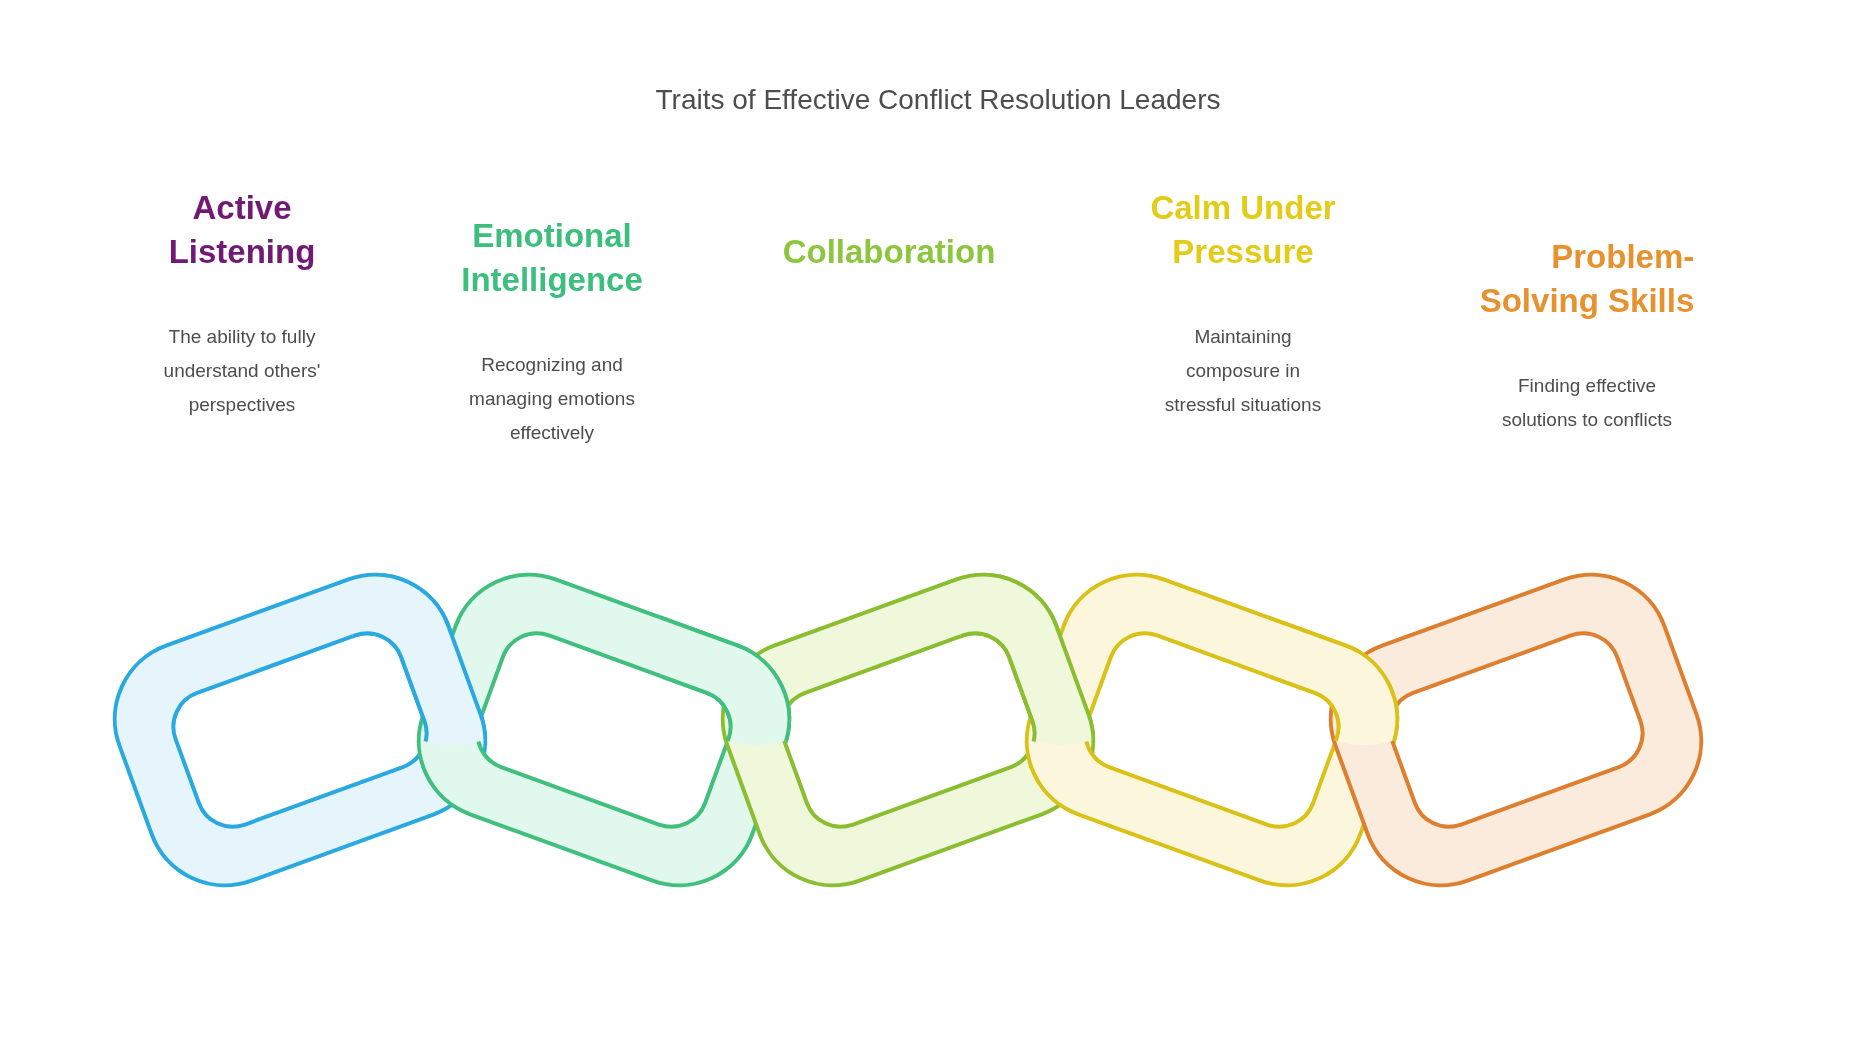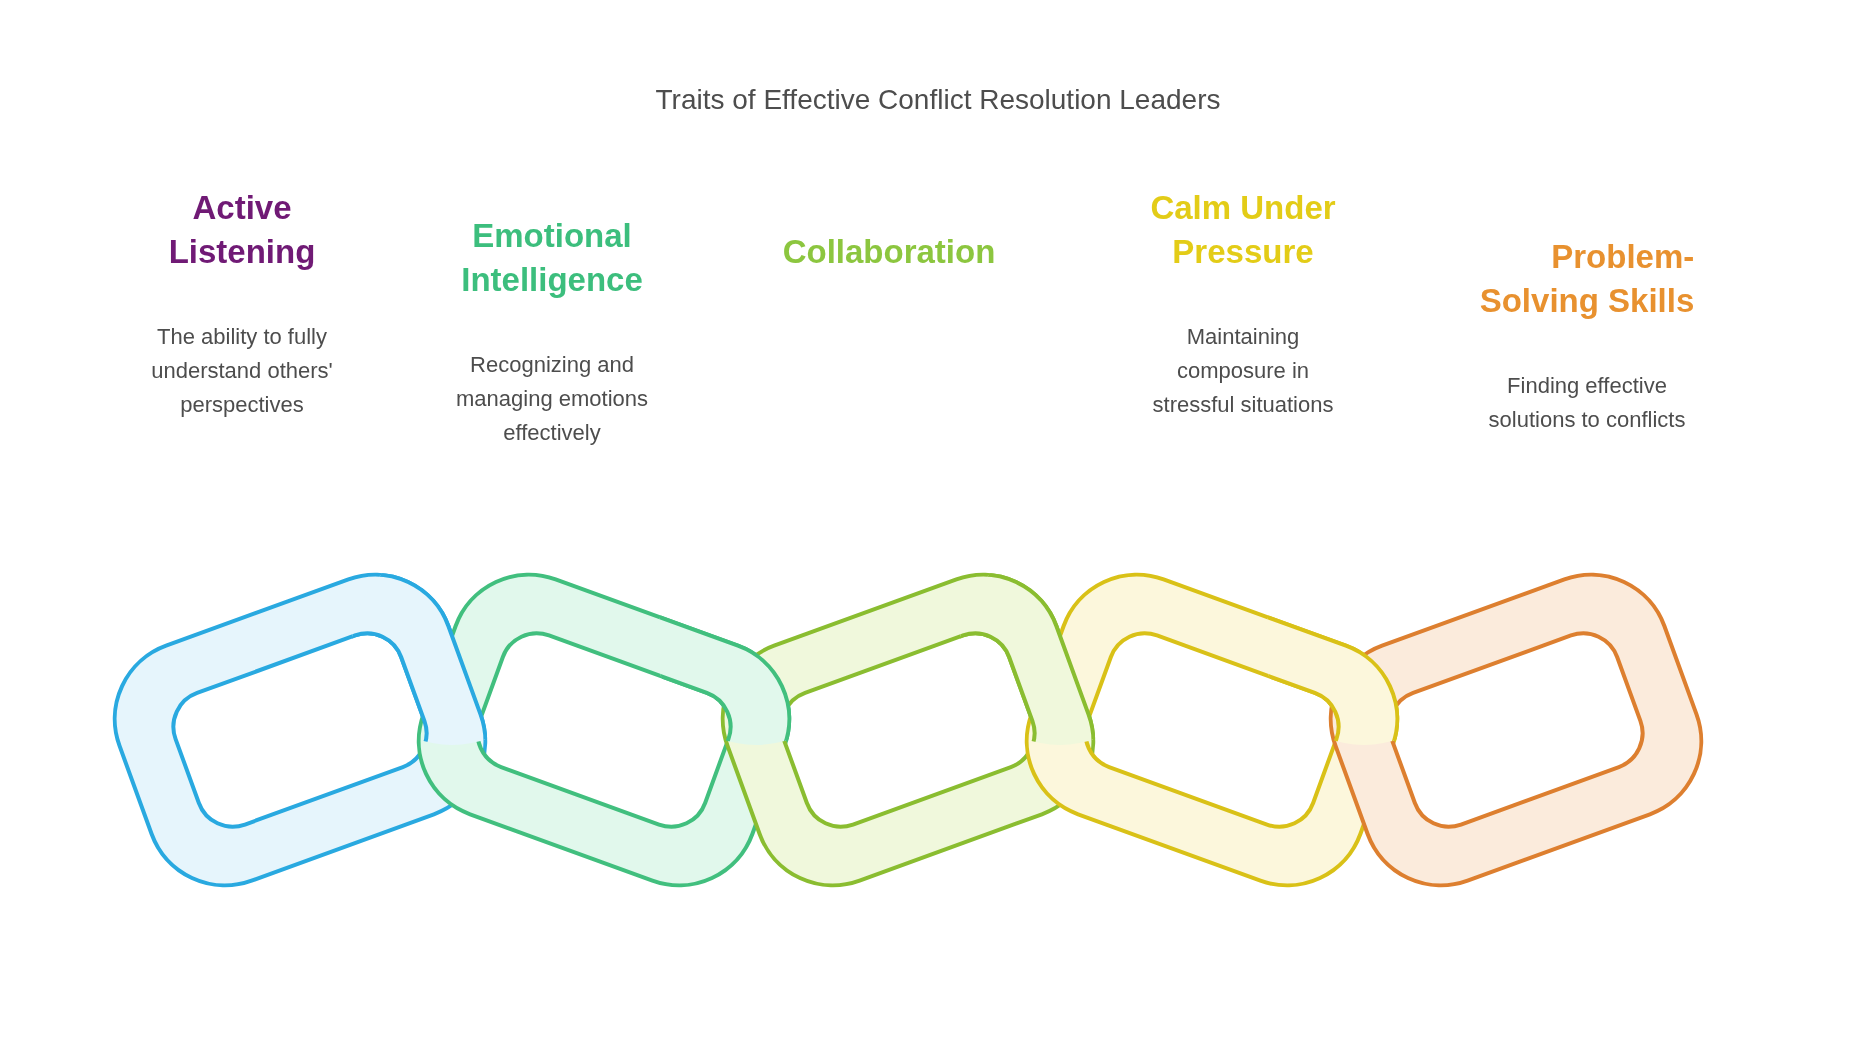--- a/index.html
+++ b/index.html
@@ -31,21 +31,21 @@
   .trait h2 span{
     white-space:pre-line;
     text-align:center;
     font-size:33px;
     font-weight:bold;
     line-height:44px;
   }
   .trait p{
     margin:0;
     white-space:pre-line;
-    font-size:22px;
+    font-size:19px;
     line-height:34px;
     color:#4d4d4d;
   }
   #t0{left:102px;top:186px;width:280px;}
   #t1{left:412px;top:186px;width:280px;margin-top:28px;}
   #t2{left:749px;top:186px;width:280px;}
   #t3{left:1093px;top:186px;width:300px;}
   #t4{left:1427px;top:235px;width:320px;}
   .chain{position:absolute;left:0;top:0;}
 </style>

